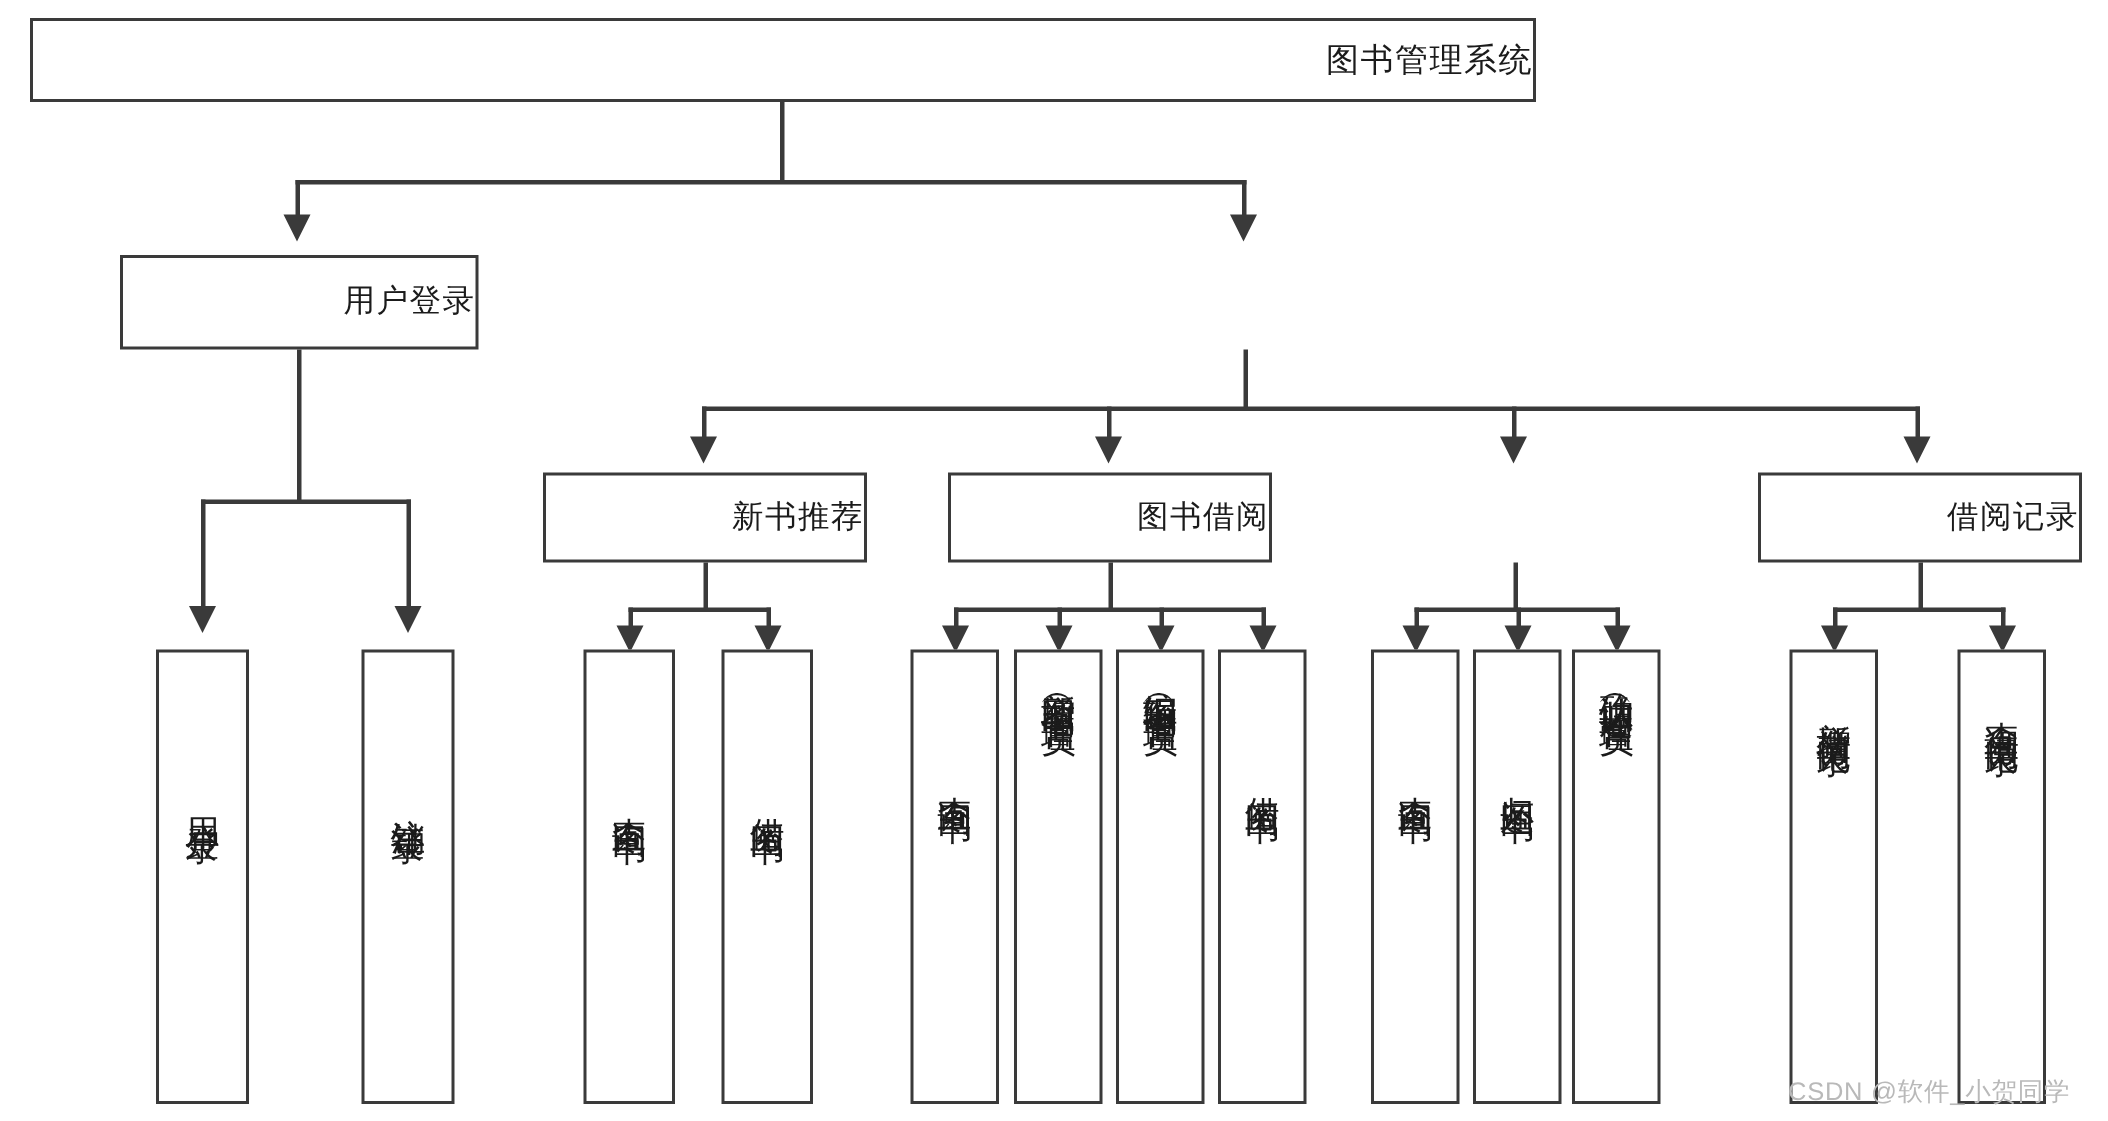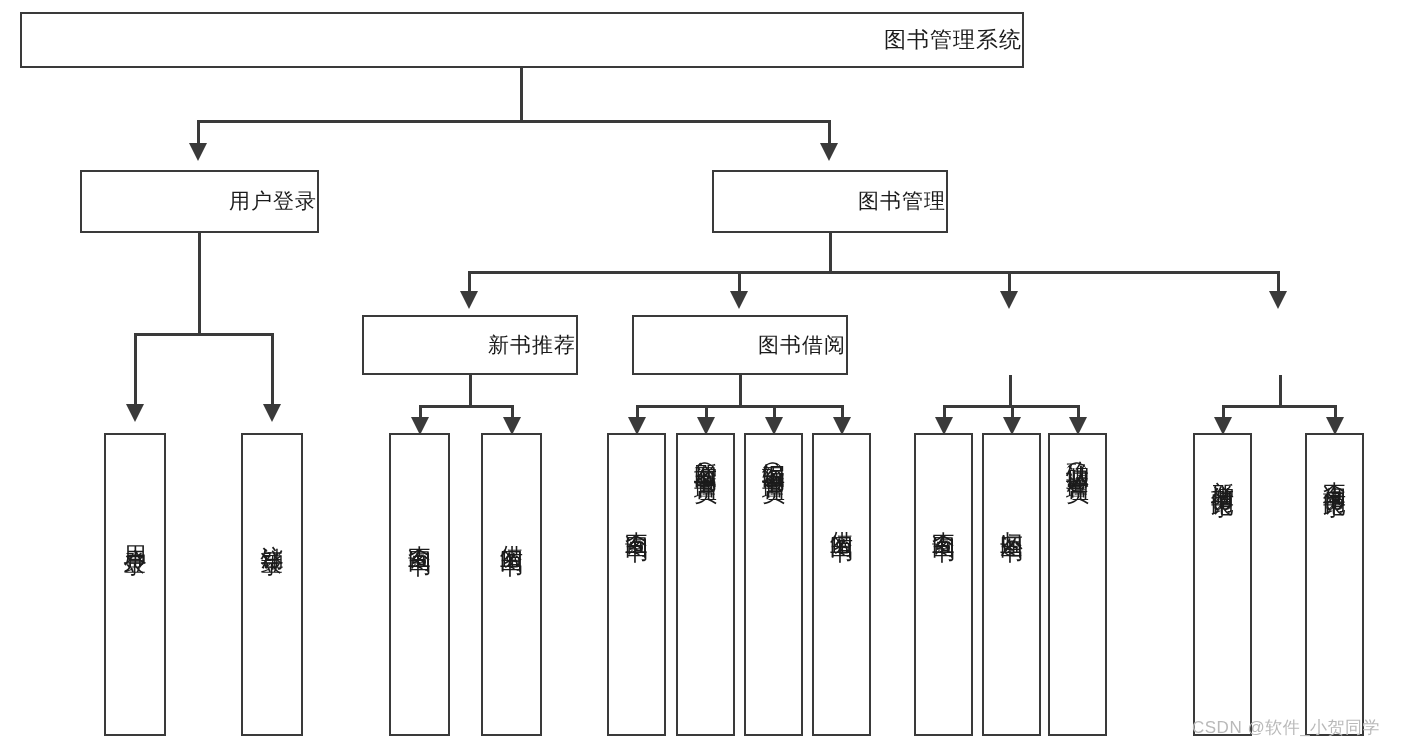--- a/index.html
+++ b/index.html
@@ -95,23 +95,20 @@
   <div class="vline" style="left:197px; top:120px; height:26px;"></div>
   <div class="arrow" style="left:189px; top:143px;"></div>
 
   <div class="vline" style="left:828px; top:120px; height:26px;"></div>
   <div class="arrow" style="left:820px; top:143px;"></div>
 
   <div class="node horiz" style="left:80px; top:170px; width:239px; height:63px;">
     <span class="label">用户登录</span>
   </div>
 
-  <div class="node horiz" style="left:712px; top:170px; width:236px; height:63px;">
-    <span class="label">图书管理</span>
-  </div>
 
   <div class="vline" style="left:198px; top:233px; height:102px;"></div>
   <div class="hline" style="left:134px; top:333px; width:140px;"></div>
   <div class="vline" style="left:134px; top:333px; height:72px;"></div>
   <div class="arrow" style="left:126px; top:404px;"></div>
   <div class="vline" style="left:271px; top:333px; height:72px;"></div>
   <div class="arrow" style="left:263px; top:404px;"></div>
 
   <div class="vline" style="left:829px; top:233px; height:40px;"></div>
   <div class="hline" style="left:468px; top:271px; width:812px;"></div>
@@ -130,20 +127,23 @@
 
   <div class="node horiz" style="left:632px; top:315px; width:216px; height:60px;">
     <span class="label">图书借阅</span>
   </div>
 
   <div class="node horiz" style="left:362px; top:315px; width:216px; height:60px;">
     <span class="label">新书推荐</span>
   </div>
 
 
+  <div class="node horiz" style="left:1172px; top:315px; width:216px; height:60px;">
+    <span class="label">借阅记录</span>
+  </div>
 
   <div class="vline" style="left:469px; top:375px; height:32px;"></div>
   <div class="hline" style="left:419px; top:405px; width:95px;"></div>
   <div class="vline" style="left:419px; top:405px; height:14px;"></div>
   <div class="arrow" style="left:411px; top:417px;"></div>
   <div class="vline" style="left:511px; top:405px; height:14px;"></div>
   <div class="arrow" style="left:503px; top:417px;"></div>
 
   <div class="vline" style="left:739px; top:375px; height:32px;"></div>
   <div class="hline" style="left:636px; top:405px; width:208px;"></div>

